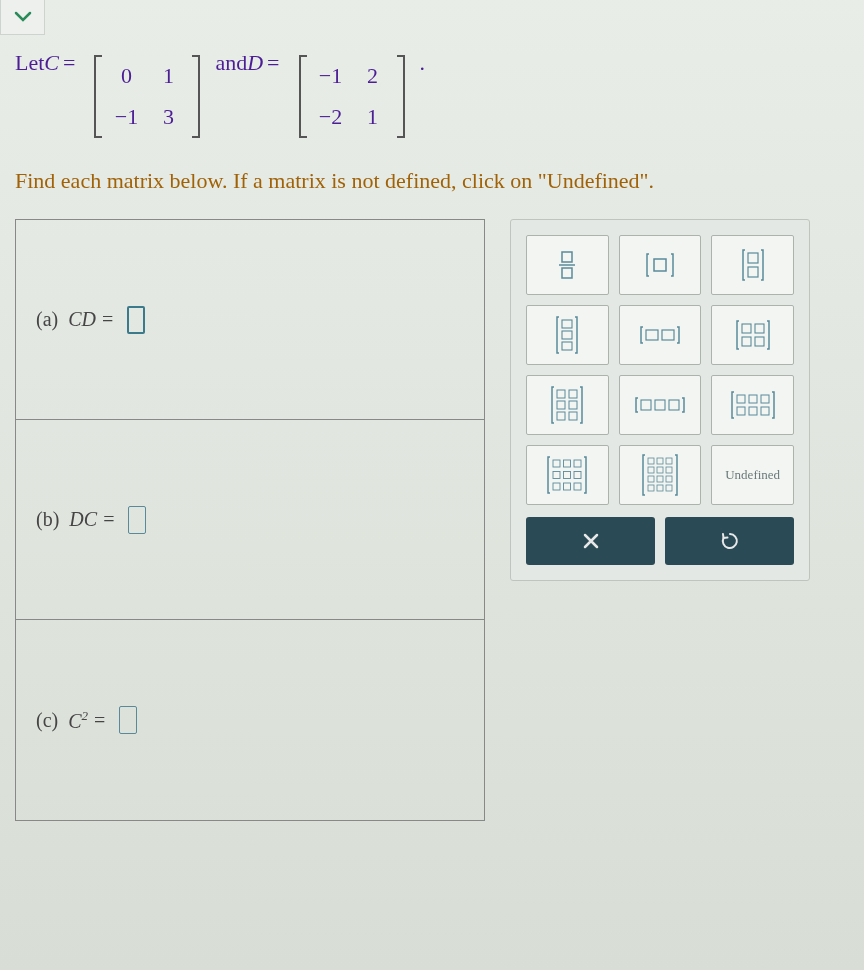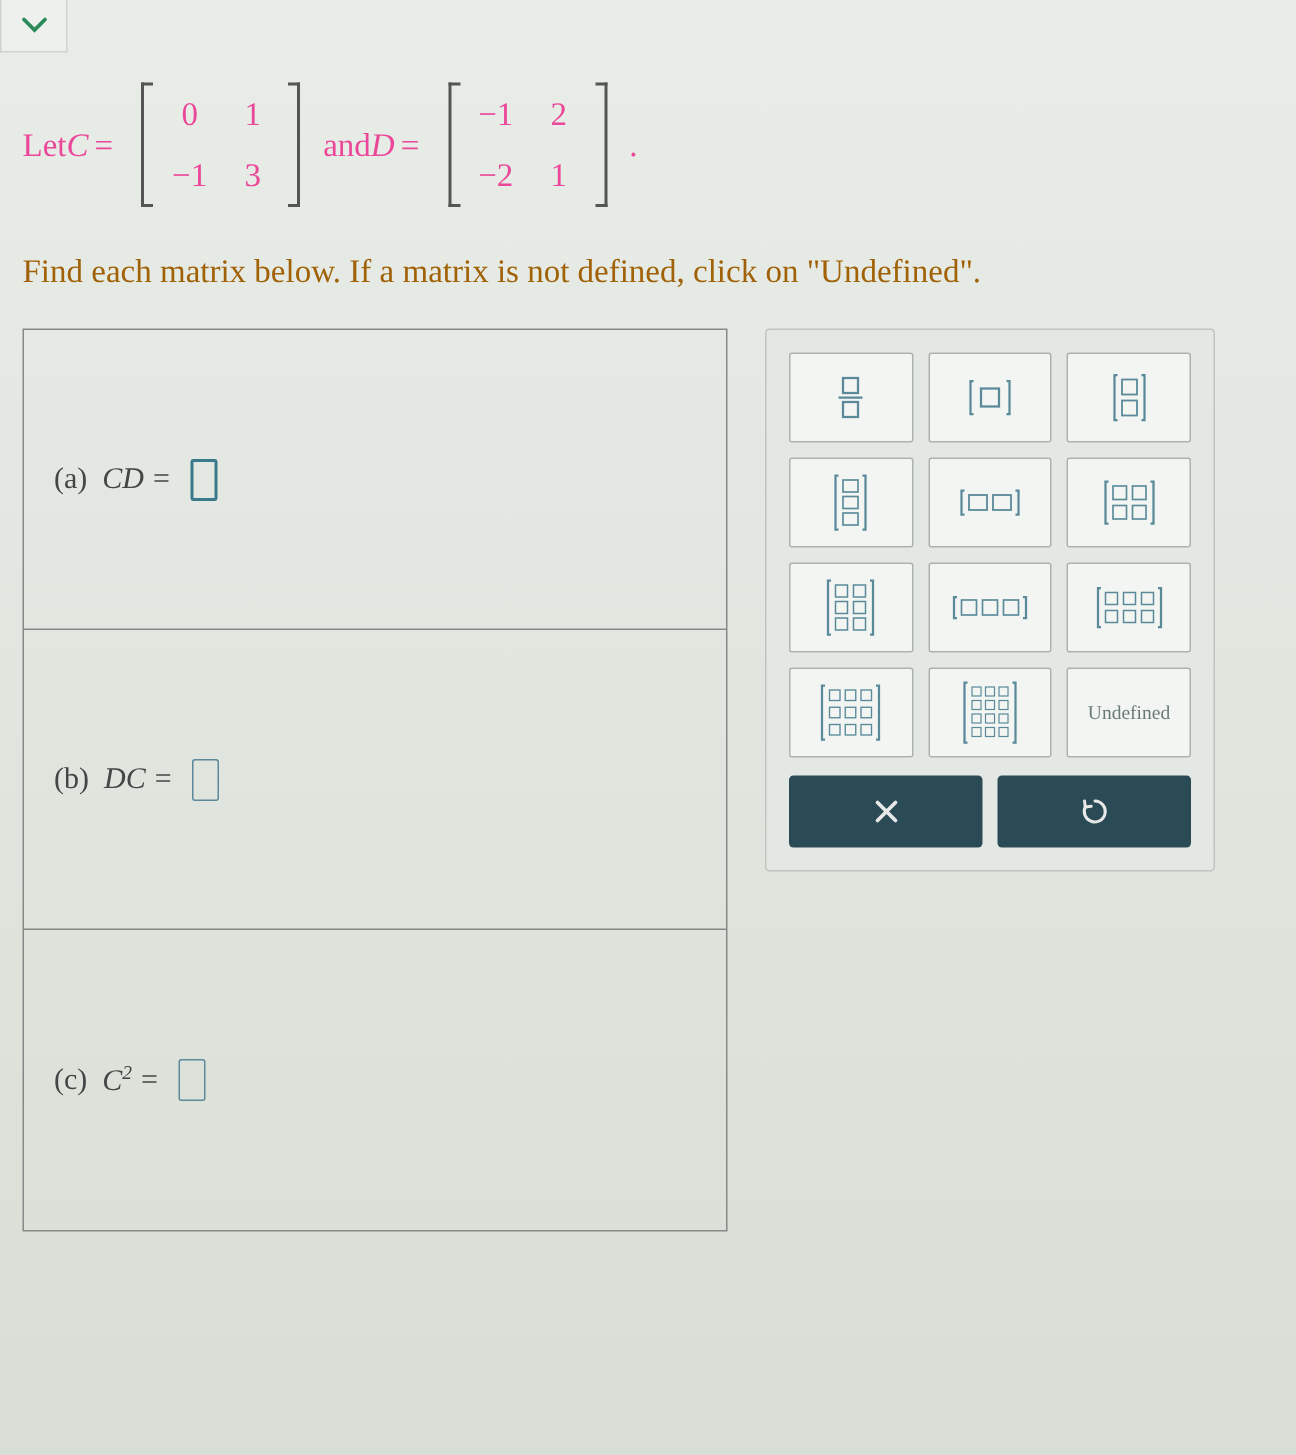--- a/index.html
+++ b/index.html
@@ -28,23 +28,23 @@
     }
     .chevron-svg {
       width: 18px;
       height: 12px;
     }
     .content {
       padding: 0 15px;
     }
     .problem-statement {
       display: flex;
-      align-items: center;
+      align-items: flex-start;
       font-size: 22px;
-      color: #ec4899;
+      color: #4c1d95;
       margin: 15px 0 25px 0;
     }
     .matrix-wrap {
       display: inline-flex;
       align-items: center;
       position: relative;
       padding: 5px 10px;
       margin: 0 5px;
     }
     .bracket-left, .bracket-right {

